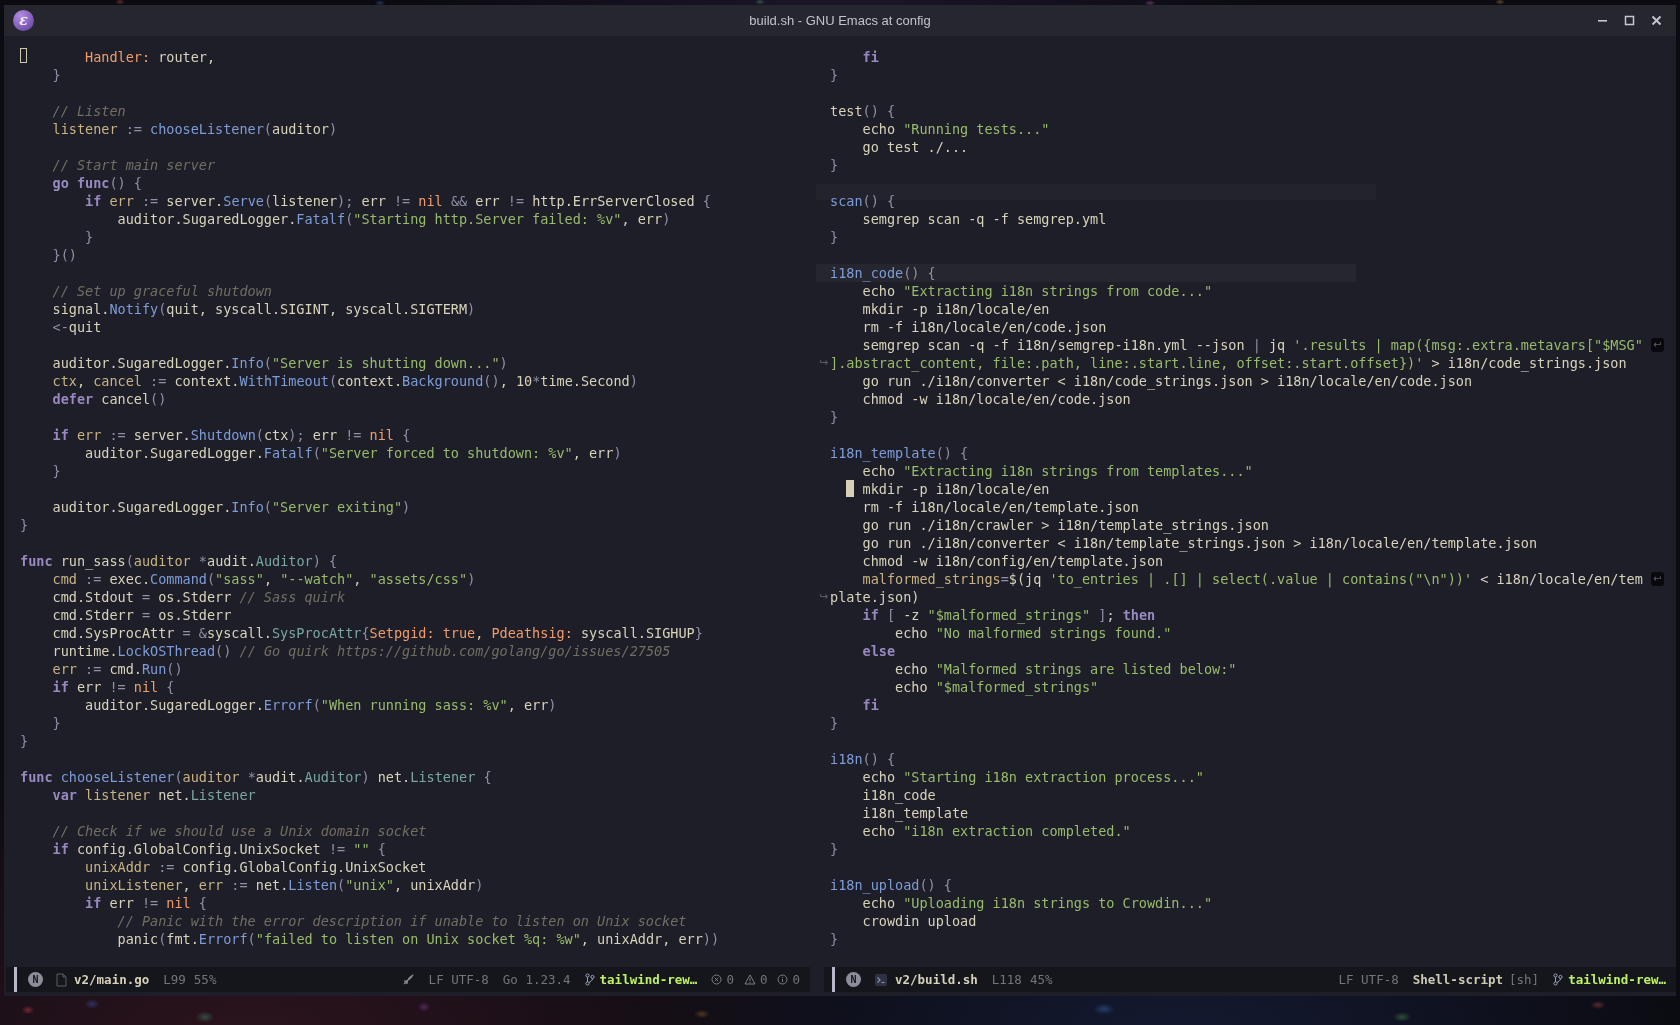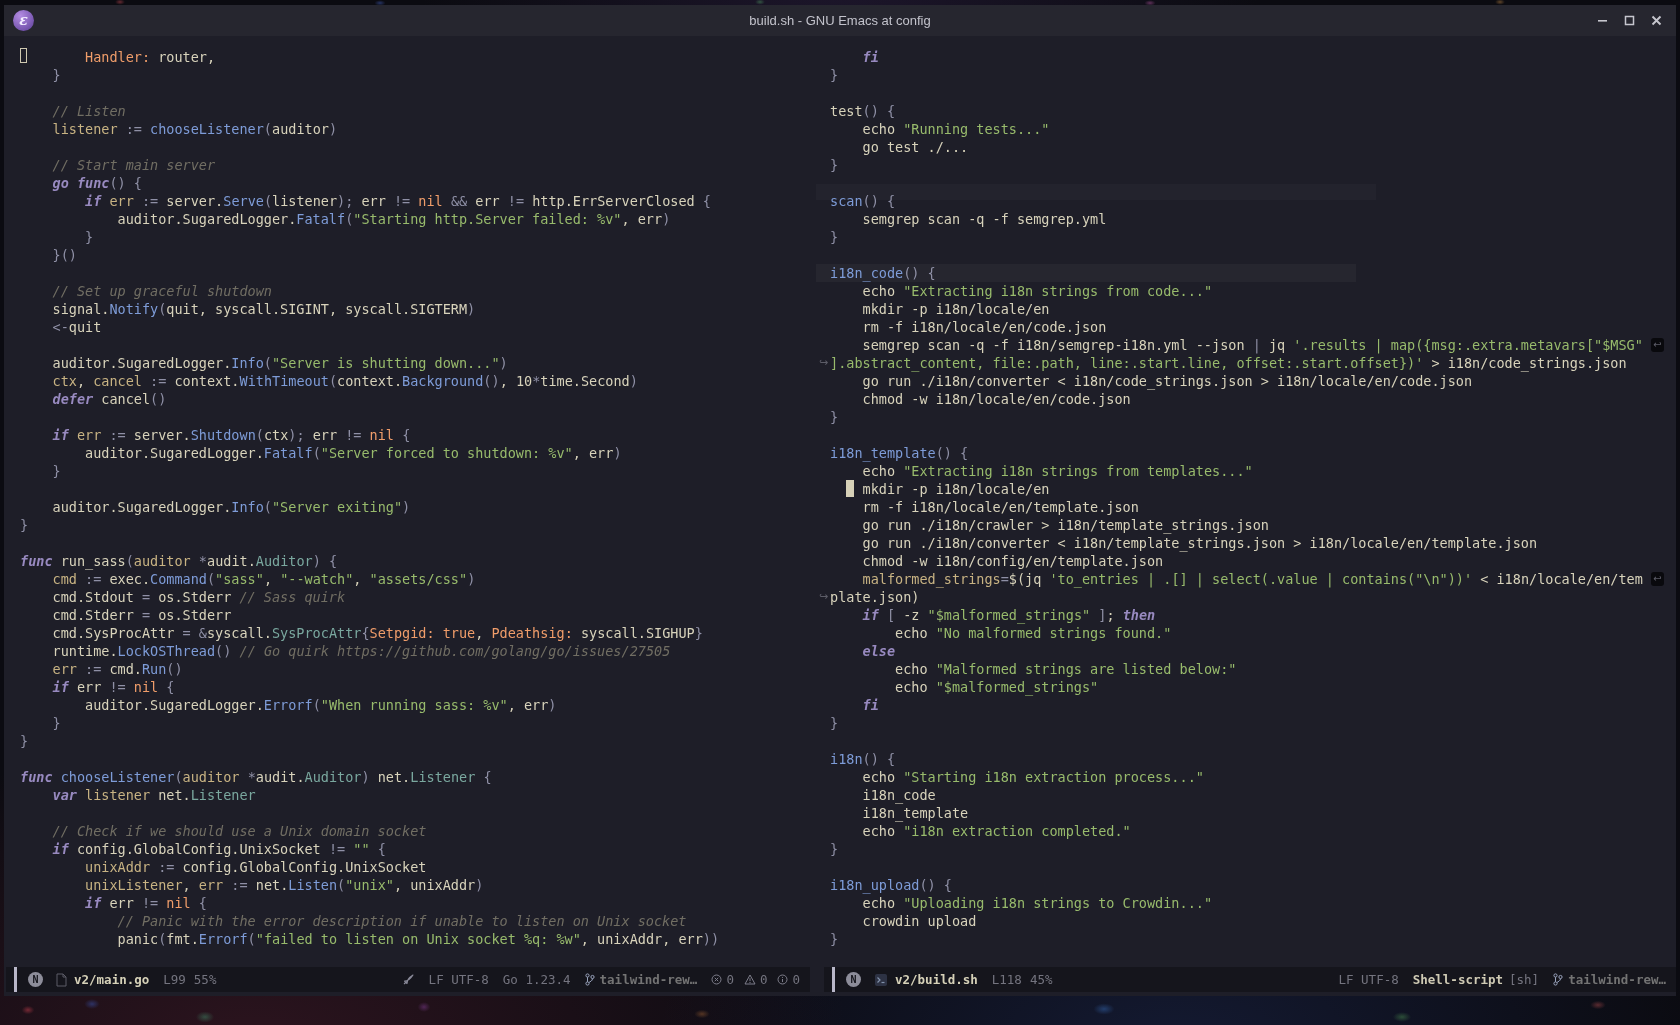--- a/index.html
+++ b/index.html
@@ -46,21 +46,21 @@
   .content { position:absolute; top:31px; left:0; right:0; bottom:0; display:flex; }
   .pane { position:relative; overflow:hidden;padding-left:32px; }
   .pane-left  { width:812px; }
   .pane-right { flex:1; }
   .code { position:absolute; top:12px; bottom:30px; right:0; z-index:2;
     font:13.5px/18px "DejaVu Sans Mono", monospace; color:#d8d3bb; }
   .pane-left  .code { left:16px; }
   .pane-right .code { left:14px; }
   .code-line { position:relative; height:18px; white-space:pre; }
   .tk-d { color:#d8d3bb; }
-  .tk-k { color:#988ac0; font-style:italic; font-weight:700; }
+  .tk-k { color:#988ac0; font-weight:700; }
   .tk-f { color:#7e9cd8; }
   .tk-s { color:#98bb6c; }
   .tk-t { color:#7aa89f; }
   .tk-c { color:#716e63; font-style:italic; }
   .tk-n { color:#f09d6a; }
   .tk-v { color:#c8b383; }
   .tk-p { color:#8f90a6; }
   .wrap-start { position:absolute; left:-11px; top:0; color:#5d5d68;
     font-family:"DejaVu Sans", sans-serif; font-size:11px; }
   .wrap-end { position:absolute; right:12px; top:2px; width:13px; height:14px;
@@ -83,21 +83,21 @@
   .ml-state { width:15px; height:15px; border-radius:50%; background:#8d8d9a;
     color:#16161d; font:700 10px/15px "DejaVu Sans Mono", monospace;
     text-align:center; margin-right:13px; flex:none; }
   .ml-fileicon { margin-right:7px; display:flex; align-items:center; flex:none; opacity:.8; }
   .ml-name { color:#d6d1b8; font-weight:700; margin-right:14px; }
   .ml-pos  { margin-right:8px; }
   .ml-right { margin-left:auto; display:flex; align-items:center; gap:14px;
     padding-right:10px; }
   .ml-mode { color:#cfcab4; font-weight:700; }
   .ml-branch { display:flex; align-items:center; gap:5px; }
-  .ml-branch .b-name { color:#737373; font-weight:700; }
+  .ml-branch .b-name { color:#bef264; font-weight:700; }
   .diag { display:flex; align-items:center; gap:10px; }
   .diag .dg { display:flex; align-items:center; gap:4px; }
 </style>
 </head>
 <body>
 
 <div class="frame">
 
   <div class="titlebar">
     <div class="emacs-icon">ε</div>

